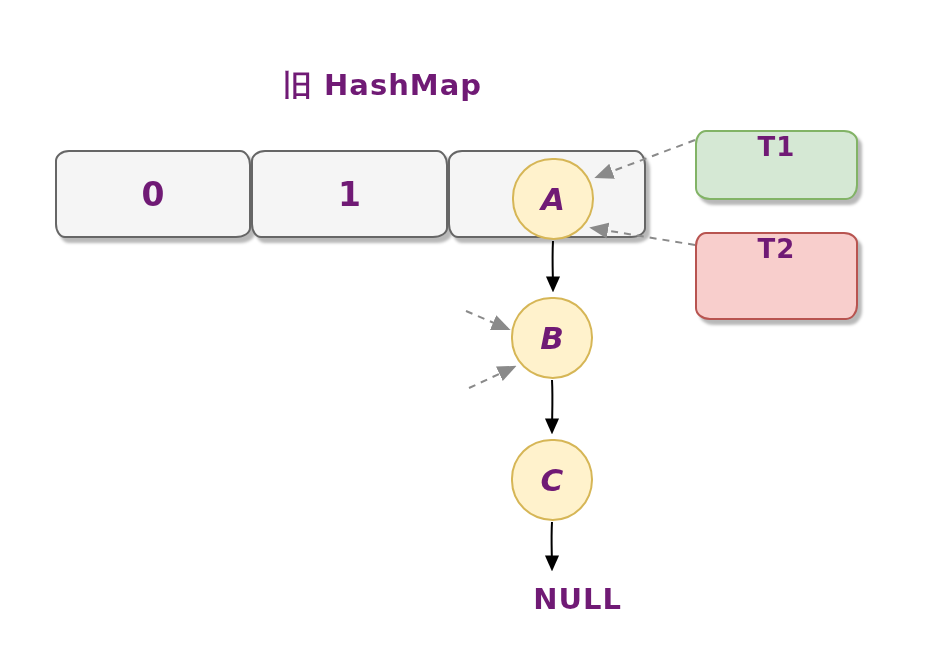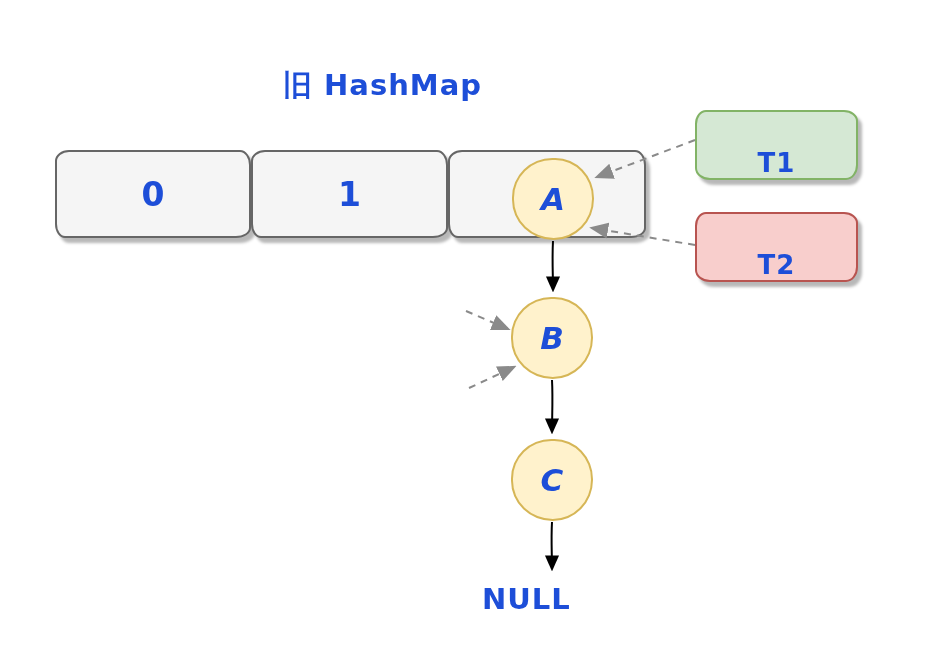--- a/index.html
+++ b/index.html
@@ -3,21 +3,21 @@
 <meta charset="utf-8">
 <style>
   html, body { margin: 0; padding: 0; background: #ffffff; }
   .canvas {
     position: relative;
     width: 925px;
     height: 671px;
     background: #ffffff;
     overflow: hidden;
     font-family: "DejaVu Sans", "Liberation Sans", sans-serif;
-    color: #1d4ed8;
+    color: #701a75;
     text-decoration: underline;
   }
   .title {
     position: absolute;
     left: 283px;
     top: 66px;
     font-size: 29px;
     font-weight: 700;
     letter-spacing: 1px;
     white-space: nowrap;
@@ -60,38 +60,39 @@
   .node-a { left: 512px; top: 158px; }
   .node-b { left: 511px; top: 297px; }
   .node-c { left: 511px; top: 439px; }
   
   .pbox {
     position: absolute;
     box-sizing: border-box;
     border-radius: 11px 14px 12px 15px / 14px 11px 15px 12px;
     box-shadow: 4px 5px 3px rgba(0,0,0,0.28);
     display: flex;
-    align-items: flex-end;
+    align-items: flex-start;
     justify-content: center;
     font-size: 26px;
     font-weight: 600;
     letter-spacing: 1px;
+    margin-top: 20px;
   }
   .pbox-green { background: #d5e8d4; border: 2.5px solid #82b366; }
   .pbox-red   { background: #f8cecc; border: 2.5px solid #b85450; }
   .pbox-t1     { left: 695px; top: 110px; width: 163px; height: 70px; }
-  .pbox-t2     { left: 695px; top: 212px; width: 163px; height: 70px; }
+  .pbox-t2     { left: 695px; top: 212px; width: 163px; height: 88px; }
   .pbox-t1next { left: 305px; top: 263px; width: 160px; height: 69px; }
   .pbox-t2next { left: 305px; top: 352px; width: 160px; height: 68px; }
   .null-label {
     position: absolute;
     left: 482px;
     top: 582px;
     width: 140px;
-    text-align: left;
+    text-align: right;
     font-size: 29px;
     font-weight: 700;
     letter-spacing: 1px;
   }
   .arrows {
     position: absolute;
     left: 0; top: 0;
     width: 925px; height: 671px;
     pointer-events: none;
   }

